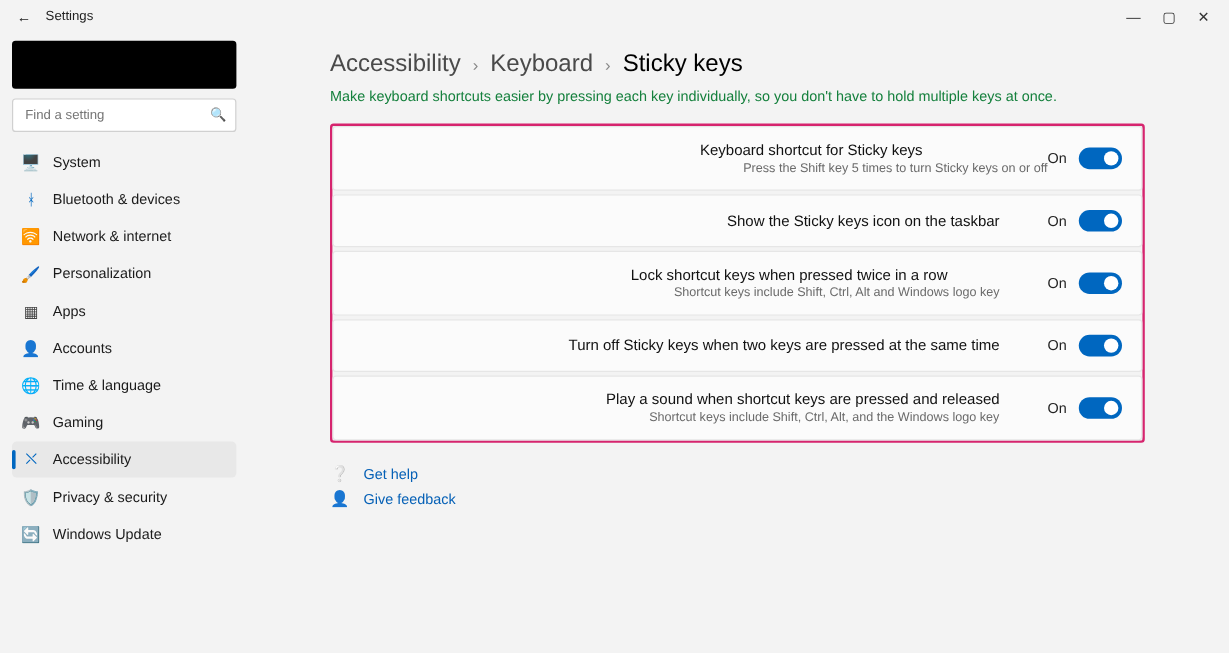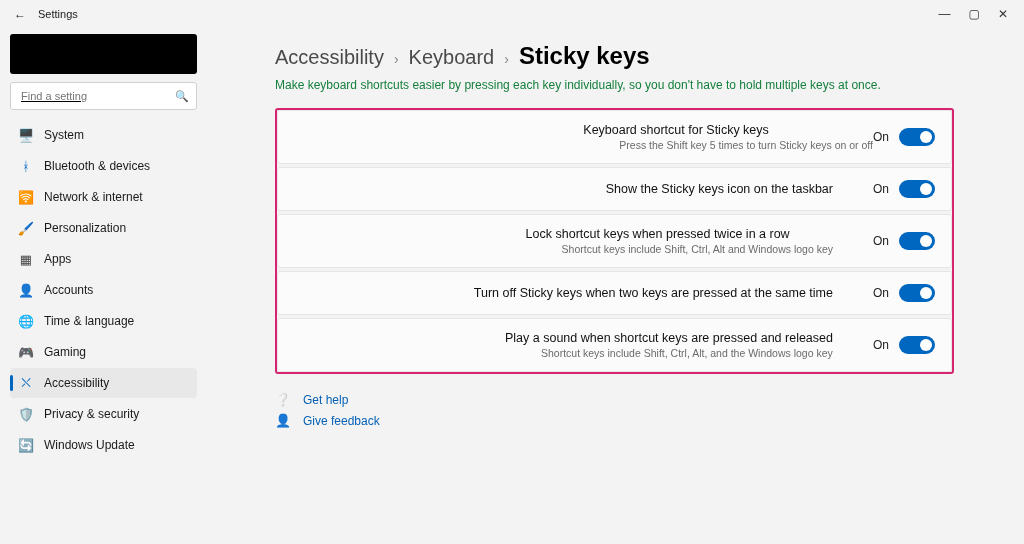--- a/index.html
+++ b/index.html
@@ -8,36 +8,36 @@
   .titlebar .back { margin-left: 8px; margin-right: 12px; font-size: 12px; cursor: pointer; }
   .titlebar .app-title { color: #222; }
   .titlebar .win-controls { margin-left: auto; display: flex; gap: 18px; padding-right: 10px; font-size: 12px; color: #333; }
   .titlebar .win-controls span { cursor: pointer; }
   .layout { display: flex; height: calc(100% - 28px); }
   .sidebar { width: 205px; padding: 6px 8px 8px 10px; display: flex; flex-direction: column; }
   .account-box { background: #000; height: 40px; border-radius: 3px; margin-bottom: 8px; }
   .search-wrap { position: relative; margin-bottom: 10px; }
   .search {
     width: 100%; height: 28px; border: 1px solid #d0d0d0; border-radius: 3px;
-    padding: 0 28px 0 10px; font-size: 11px; background: #fff; outline: none; text-decoration: underline;
+    padding: 0 28px 0 10px; font-size: 11px; background: #fff; outline: none;
   }
   .search-icon { position: absolute; right: 8px; top: 50%; transform: translateY(-50%); font-size: 11px; color: #666; }
   .nav { display: flex; flex-direction: column; gap: 1px; }
   .nav-item {
     display: flex; align-items: center; gap: 10px; height: 30px;
     padding: 0 8px; border-radius: 4px; font-size: 12px; cursor: pointer;
   }
   .nav-item.active { background: #e8e8e8; position: relative; }
   .nav-item.active::before { content: ""; position: absolute; left: 0; top: 7px; bottom: 7px; width: 3px; background: #0067c0; border-radius: 2px; }
   .nav-icon { width: 16px; height: 16px; display: flex; align-items: center; justify-content: center; font-size: 13px; }
   .main { flex: 1; padding: 8px 70px 20px 70px; overflow: auto; }
   .breadcrumb { display: flex; align-items: baseline; gap: 10px; font-size: 20px; margin-top: 6px; }
   .breadcrumb .crumb { color: #4a4a4a; cursor: pointer; }
   .breadcrumb .sep { color: #888; font-size: 14px; }
-  .breadcrumb .current { font-weight: 700; font-size: 24px; color: #000; }
+  .breadcrumb .current { font-weight: 400; font-size: 20px; color: #000; }
   .subtitle { font-size: 12px; color: #15803d; margin-top: 8px; margin-bottom: 16px; }
   .cards { border: 2px solid #d6246e; border-radius: 3px; padding: 0; }
   .card {
     background: #fbfbfb; border: 1px solid #e6e6e6; border-radius: 3px;
     display: flex; align-items: center; justify-content: flex-end;
     padding: 12px 16px; margin: 0;
   }
   .card + .card { margin-top: 3px; gap: 40px; }
   .card-text .title { font-size: 12.5px; color: #111; }
   .card-text .desc { font-size: 10.5px; color: #6b6b6b; margin-top: 2px; padding-left: 36px; }

